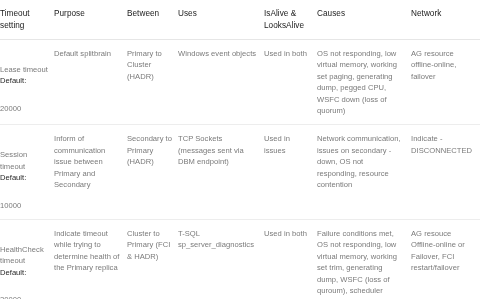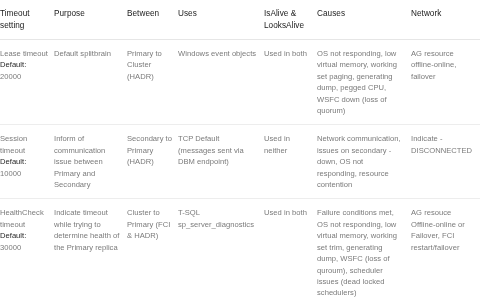--- a/index.html
+++ b/index.html
@@ -76,21 +76,21 @@
   col.c-purpose  { width: 73px; }
   col.c-between  { width: 51px; }
   col.c-uses     { width: 86px; }
   col.c-alive    { width: 53px; }
   col.c-causes   { width: 94px; }
   col.c-outcome  { width: 69px; }
 
   td.cell-setting,
   th.cell-setting { padding-left: 8px; }
 
-  .nowrap-line { display: block; }
+  .nowrap-line { display: block; margin-top: 16px; }
 </style>
 </head>
 <body>
 
 <div class="table-wrap">
   <table class="timeout-table">
     <colgroup>
       <col class="c-setting">
       <col class="c-purpose">
       <col class="c-between">
@@ -125,22 +125,22 @@
         <td>AG resource offline-online, failover</td>
       </tr>
       <tr>
         <td class="cell-setting">
           <span class="nowrap-line">Session timeout</span>
           <span class="bold-label">Default:</span>
           <span class="nowrap-line">10000</span>
         </td>
         <td>Inform of communication issue between Primary and Secondary</td>
         <td>Secondary to Primary (HADR)</td>
-        <td>TCP Default (messages sent via DBM endpoint)</td>
-        <td>Used in neither</td>
+        <td>TCP Sockets (messages sent via DBM endpoint)</td>
+        <td>Used in issues</td>
         <td>Network communication, issues on secondary - down, OS not responding, resource contention</td>
         <td>Indicate - DISCONNECTED</td>
       </tr>
       <tr>
         <td class="cell-setting">
           <span class="nowrap-line">HealthCheck timeout</span>
           <span class="bold-label">Default:</span>
           <span class="nowrap-line">30000</span>
         </td>
         <td>Indicate timeout while trying to determine health of the Primary replica</td>

